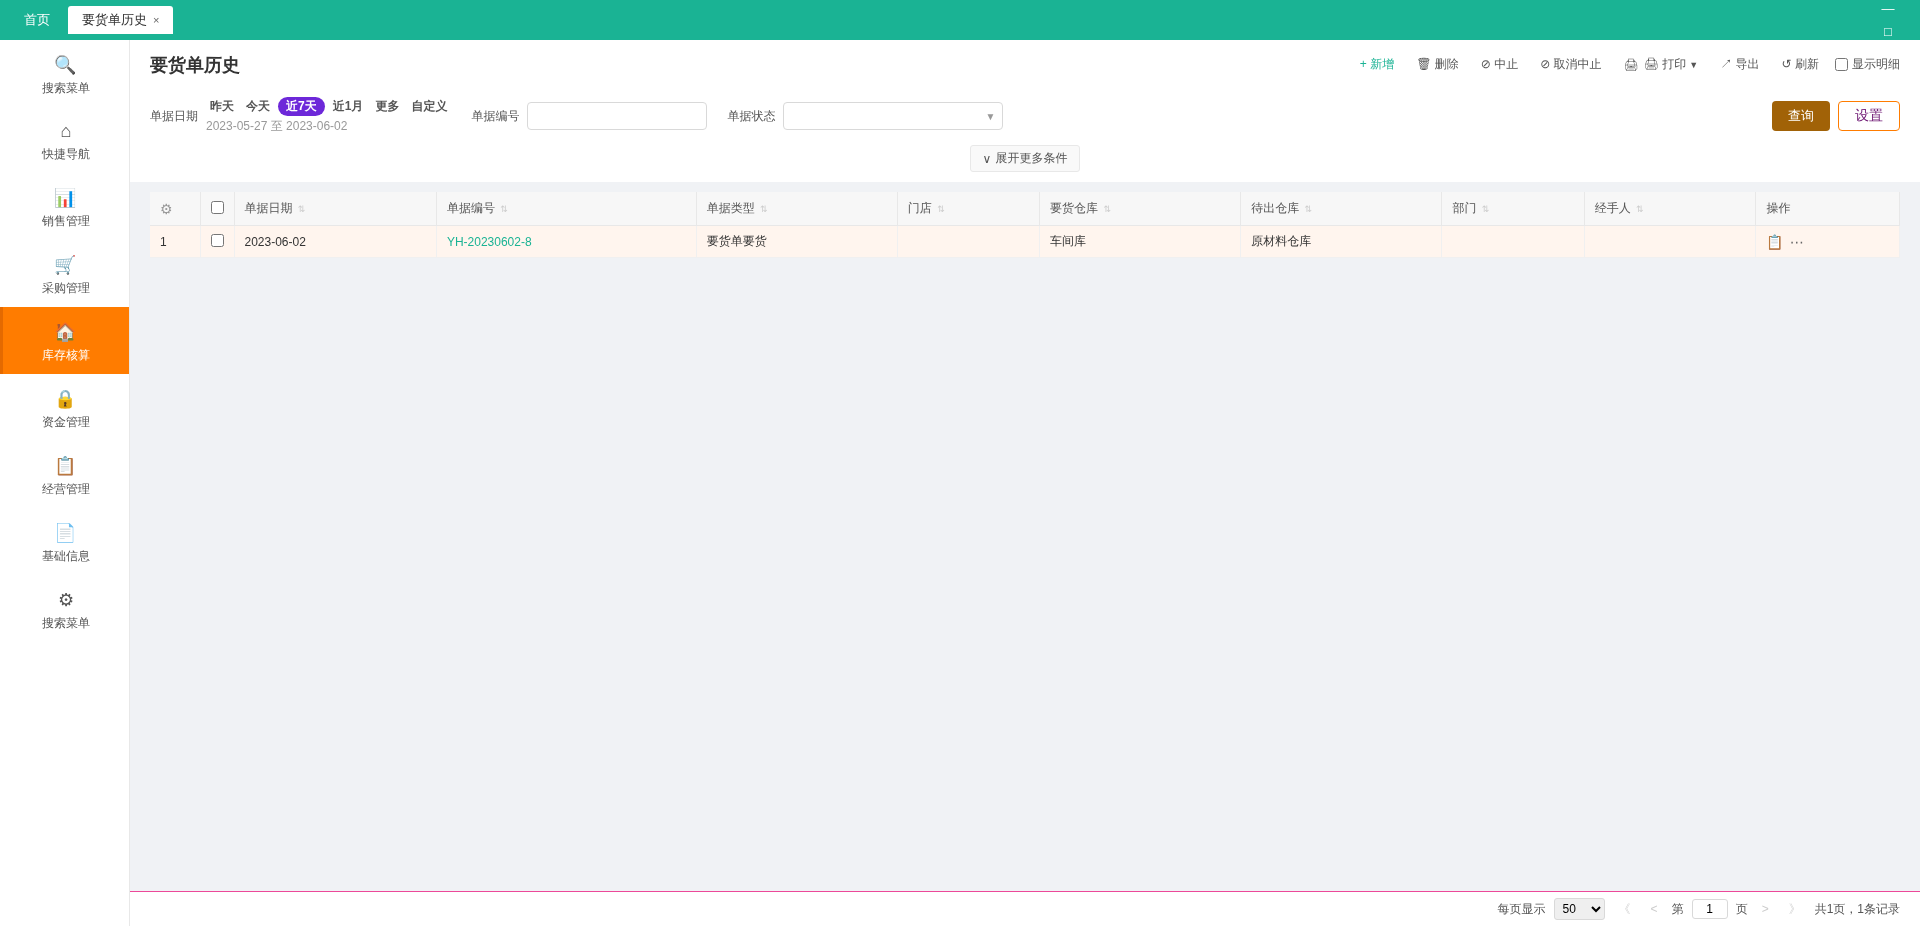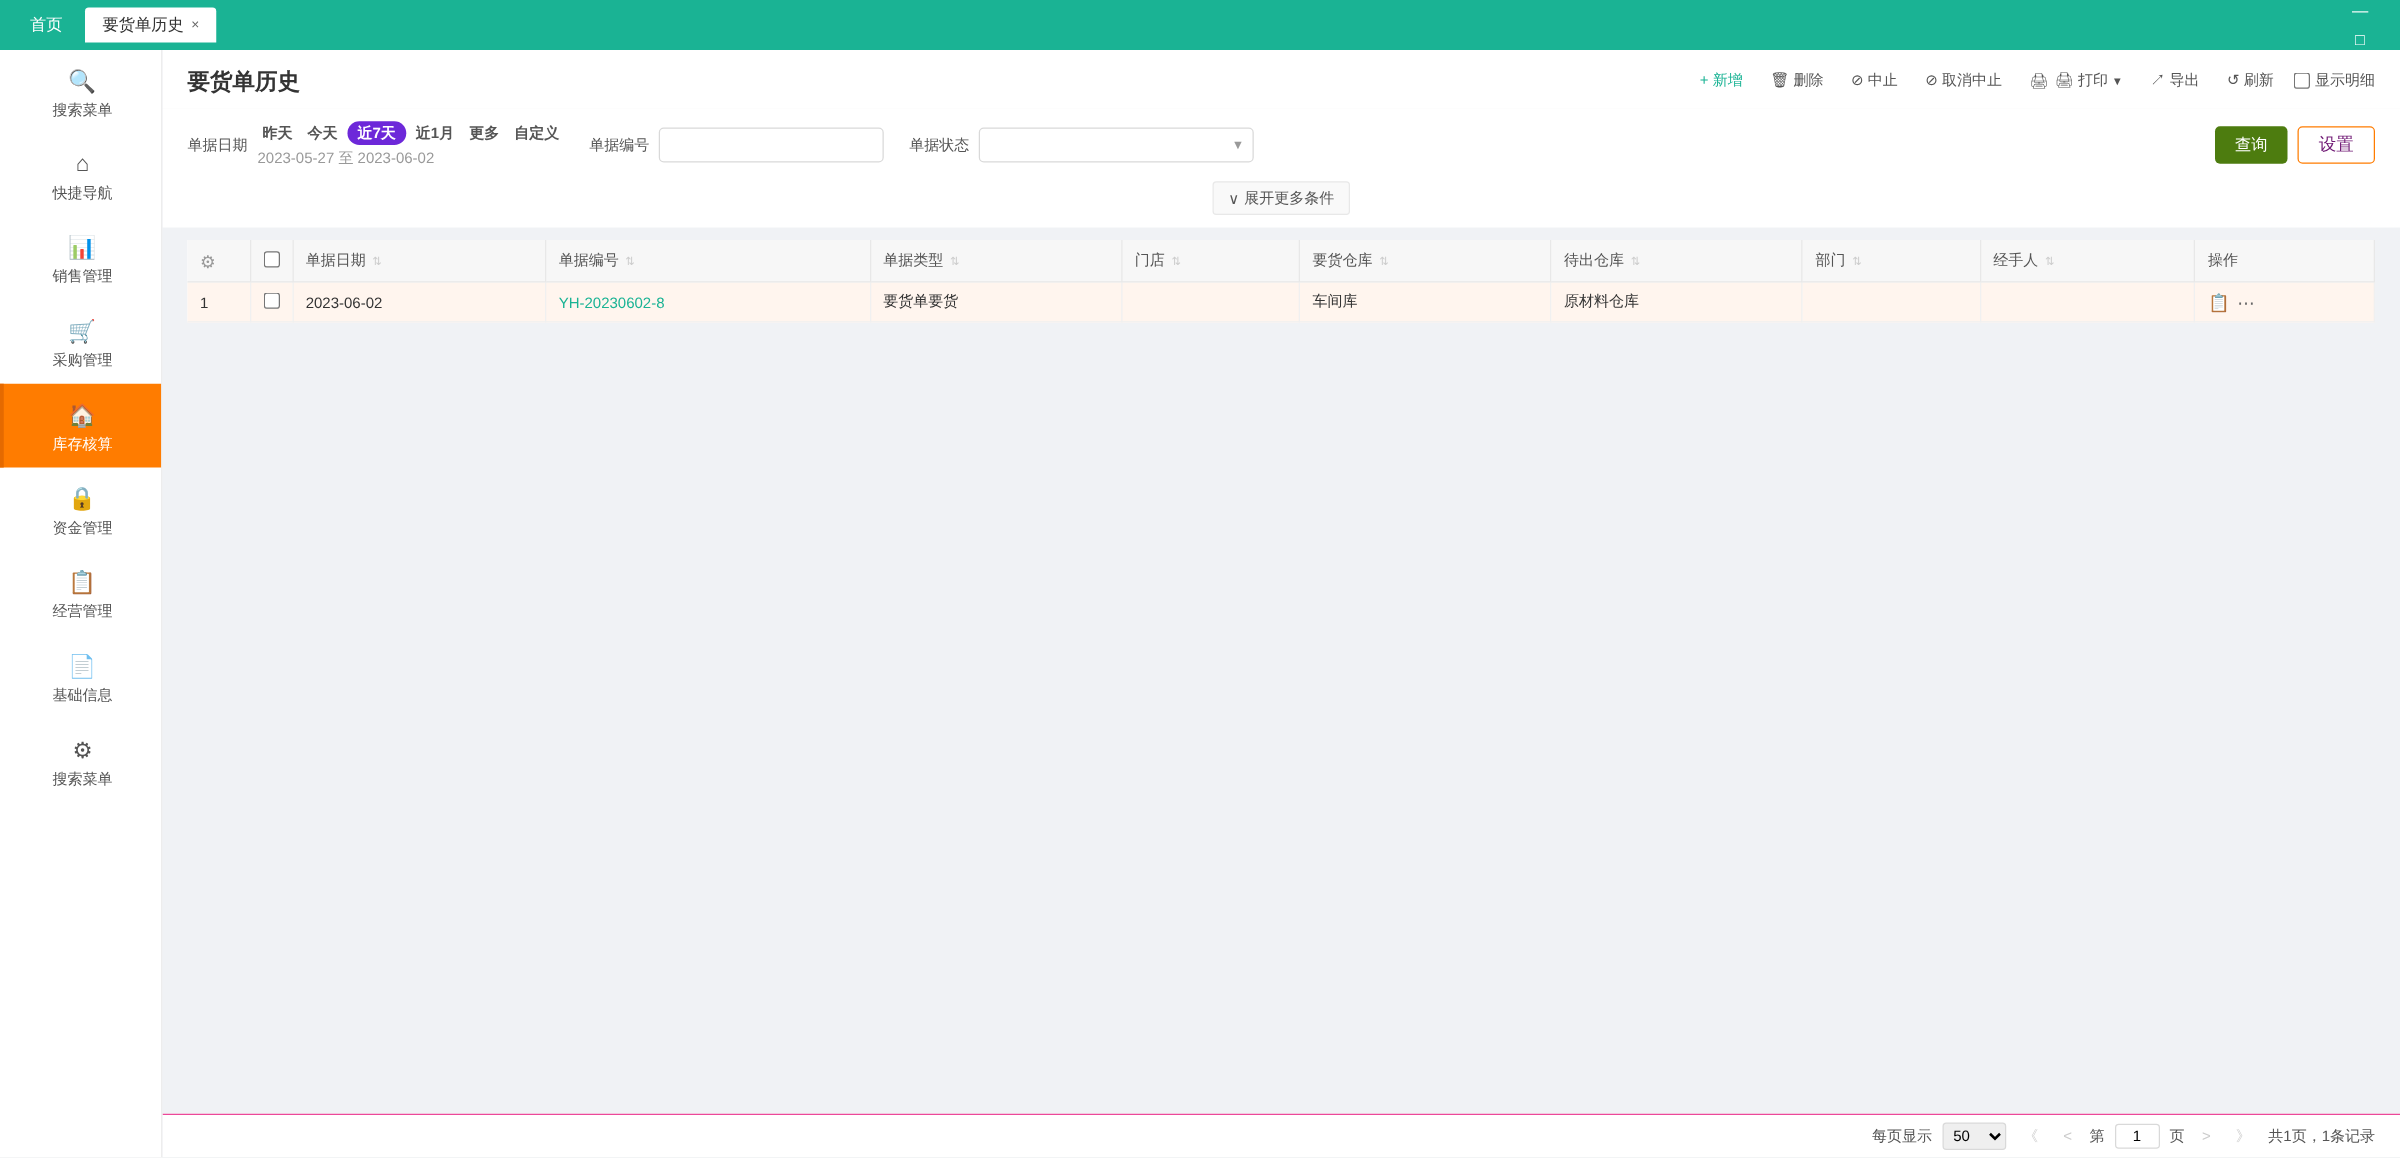--- a/index.html
+++ b/index.html
@@ -28,21 +28,21 @@
     .content { flex: 1; display: flex; flex-direction: column; overflow: hidden; background: #f0f2f5; }
 
     
     .page-header { background: #fff; padding: 12px 20px 0; display: flex; flex-direction: column; flex-shrink: 0; }
     .page-title-row { display: flex; align-items: center; justify-content: space-between; margin-bottom: 10px; }
     .page-title { font-size: 18px; font-weight: bold; color: #333; }
     .toolbar { display: flex; align-items: center; gap: 10px; flex-wrap: wrap; }
     .toolbar-btn { display: flex; align-items: center; gap: 3px; font-size: 12px; color: #555; cursor: pointer; padding: 4px 6px; border-radius: 3px; }
     .btn-add { color: #1ab394; }
     .btn-delete { color: #555; }
-    .btn-primary { background: #4d7c0f; color: #fff; border: none; padding: 6px 16px; border-radius: 4px; cursor: pointer; font-size: 13px; }
+    .btn-primary { background: #a16207; color: #fff; border: none; padding: 6px 16px; border-radius: 4px; cursor: pointer; font-size: 13px; }
     .btn-secondary { background: #fff; color: #701a75; border: 1px solid #ff7c00; padding: 5px 16px; border-radius: 4px; cursor: pointer; font-size: 14px; }
 
     
     .filter-area { background: #fff; padding: 10px 20px; flex-shrink: 0; }
     .filter-row { display: flex; align-items: center; gap: 20px; flex-wrap: wrap; margin-bottom: 6px; }
     .filter-group { display: flex; align-items: center; gap: 8px; }
     .filter-label { font-size: 12px; color: #555; white-space: nowrap; }
     .date-filter-options { display: flex; align-items: center; gap: 4px; font-weight: bold; }
     .date-btn { font-size: 12px; color: #555; cursor: pointer; padding: 1px 4px; border-radius: 3px; }
     .date-btn.active { background: #6d28d9; color: #fff; border-radius: 10px; padding: 1px 8px; }

